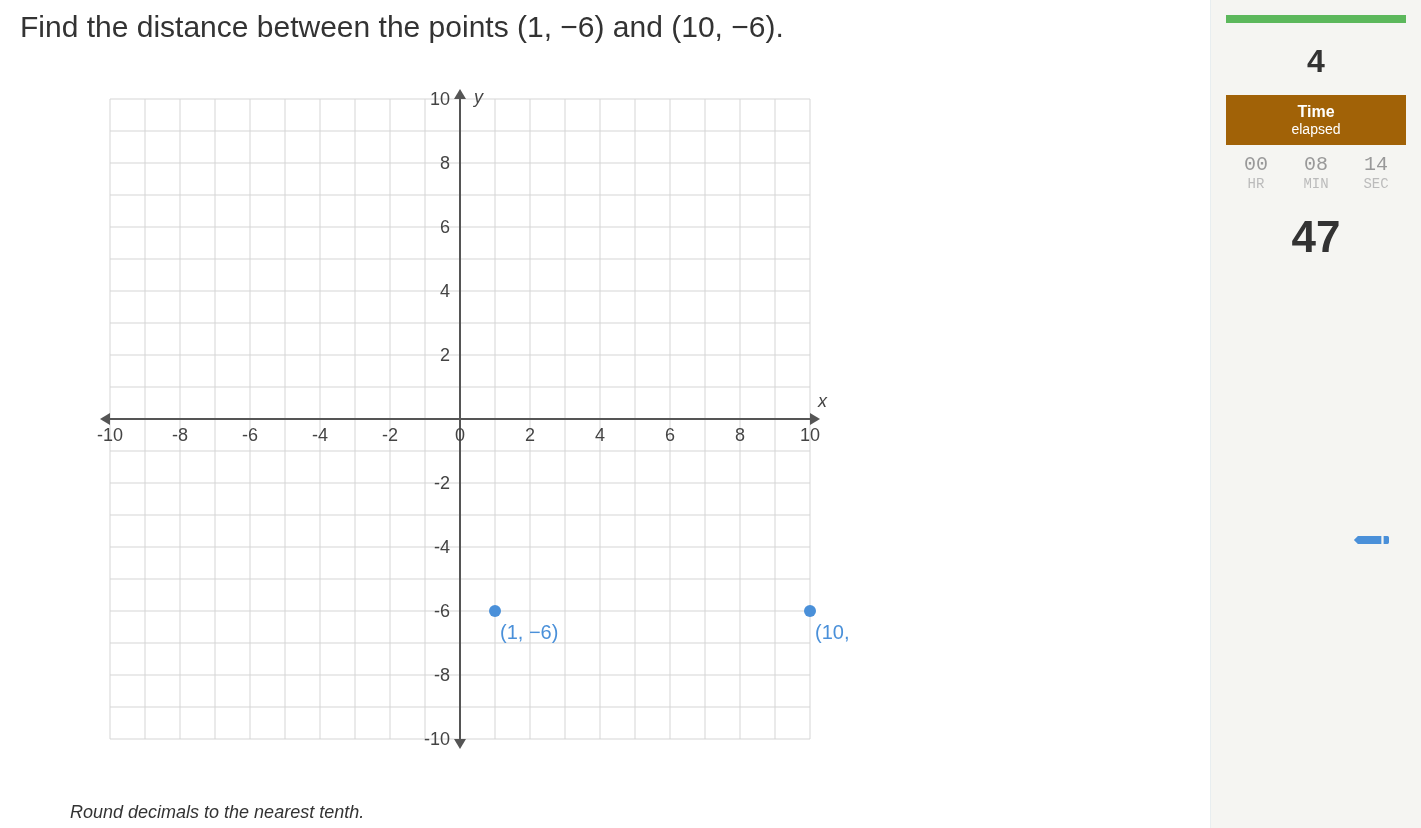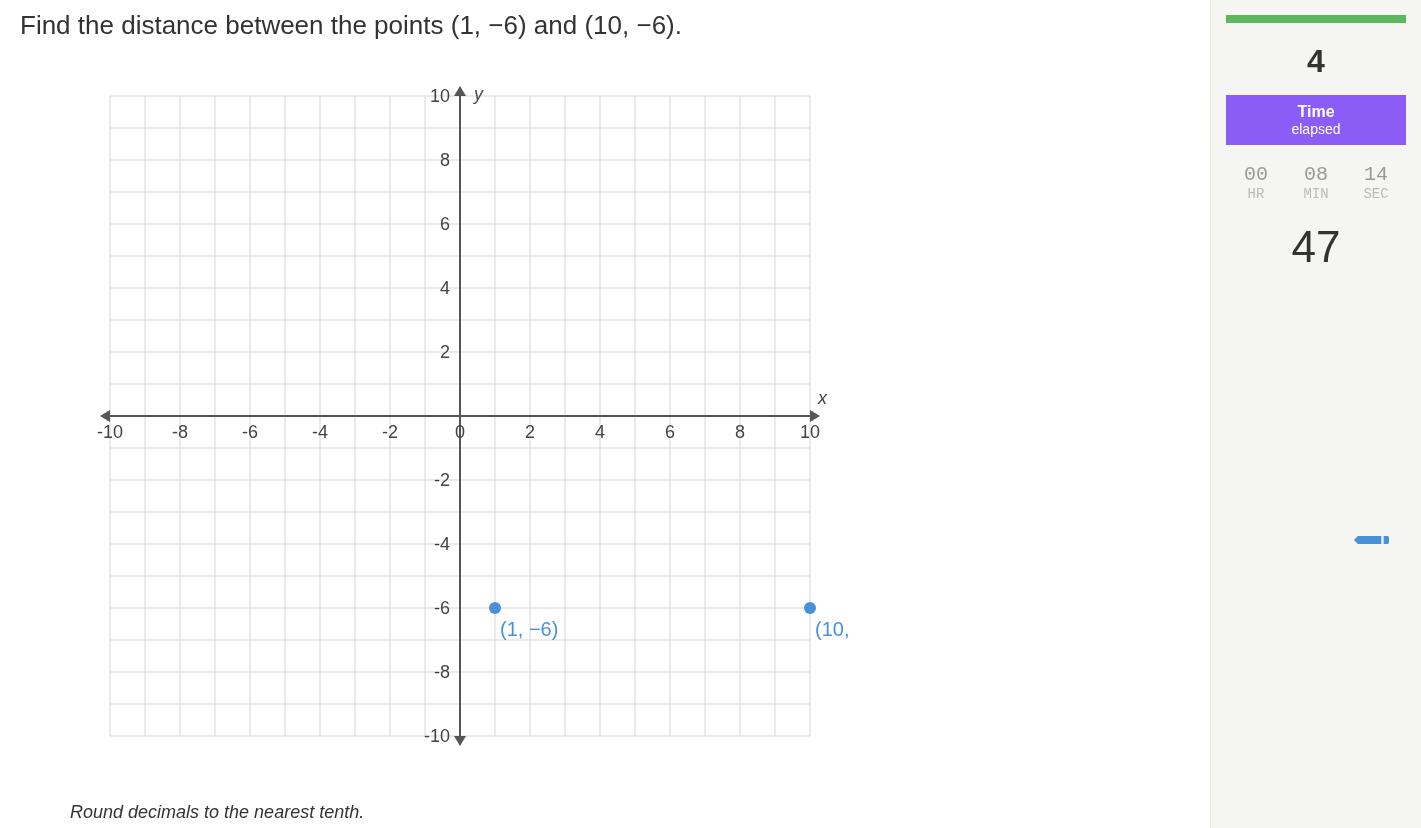--- a/index.html
+++ b/index.html
@@ -12,21 +12,21 @@
       position: relative;
     }
     .main-content {
       background: #fff;
       width: 1210px;
       height: 828px;
       position: relative;
       padding: 10px 20px;
     }
     .question {
-      font-size: 26px;
+      font-size: 30px;
       color: #333;
       font-weight: 400;
       margin-bottom: 10px;
     }
     .graph-wrap {
       position: relative;
       margin-left: 50px;
       margin-top: 15px;
     }
     .instruction {
@@ -53,27 +53,27 @@
       margin-bottom: 20px;
     }
     .qs-left {
       text-align: center;
       font-size: 32px;
       font-weight: bold;
       color: #333;
       margin-bottom: 15px;
     }
     .time-box {
-      background: #8b5cf6;
+      background: #a16207;
       color: #fff;
       text-align: center;
       padding: 8px 17px;
       font-size: 16px;
       font-weight: bold;
-      margin-bottom: 18px;
+      margin-bottom: 8px;
     }
     .time-box .sub { font-size: 14px; font-weight: normal; }
     .timer-row {
       display: flex;
       justify-content: space-around;
       text-align: center;
       margin-bottom: 20px;
     }
     .timer-cell { flex: 1; font-family: Liberation Mono, monospace; }
     .timer-val { font-size: 20px; color: #999; }
@@ -88,21 +88,21 @@
     }
     .smart-box .sub { font-size: 12px; font-weight: normal; }
     .q-circ {
       display:inline-block;width:14px;height:14px;border-radius:50%;
       background:#fff;color:#d9534f;font-size:10px;line-height:14px;
       text-align:center;font-weight:bold;margin-left:3px;
     }
     .score-val {
       text-align: center;
       font-size: 44px;
-      font-weight: normal;
+      font-weight: bold;
       color: #333;
       margin-top: 8px;
     }
     .pencil-icon {
       position: absolute;
       right: 30px;
       bottom: 270px;
       width: 36px; height: 36px;
       transform: rotate(45deg);
       cursor: pointer;

